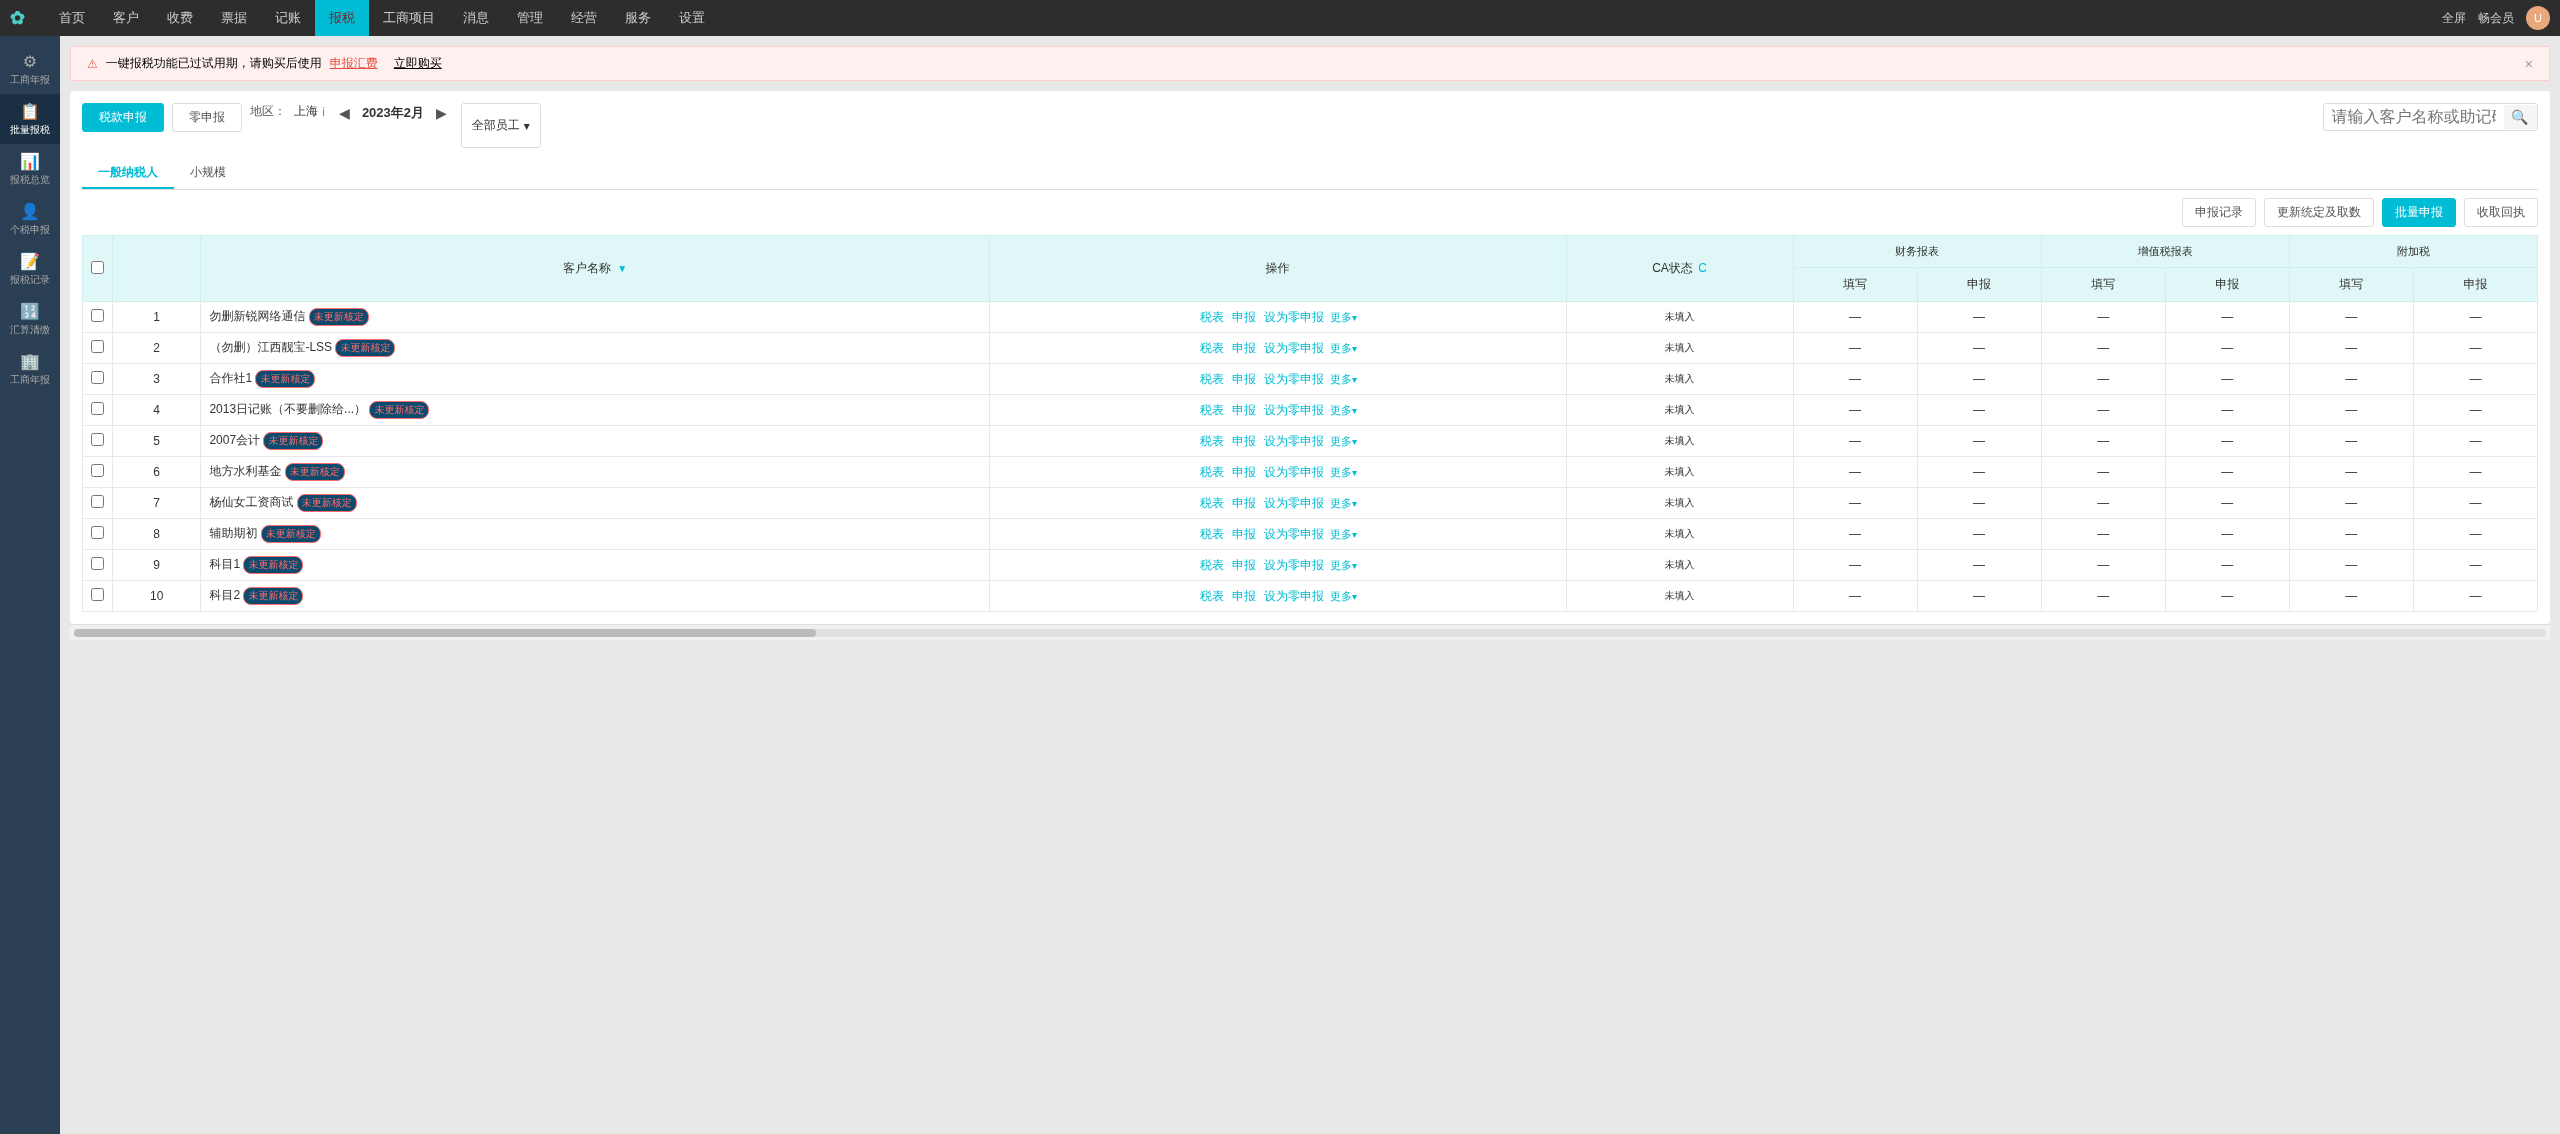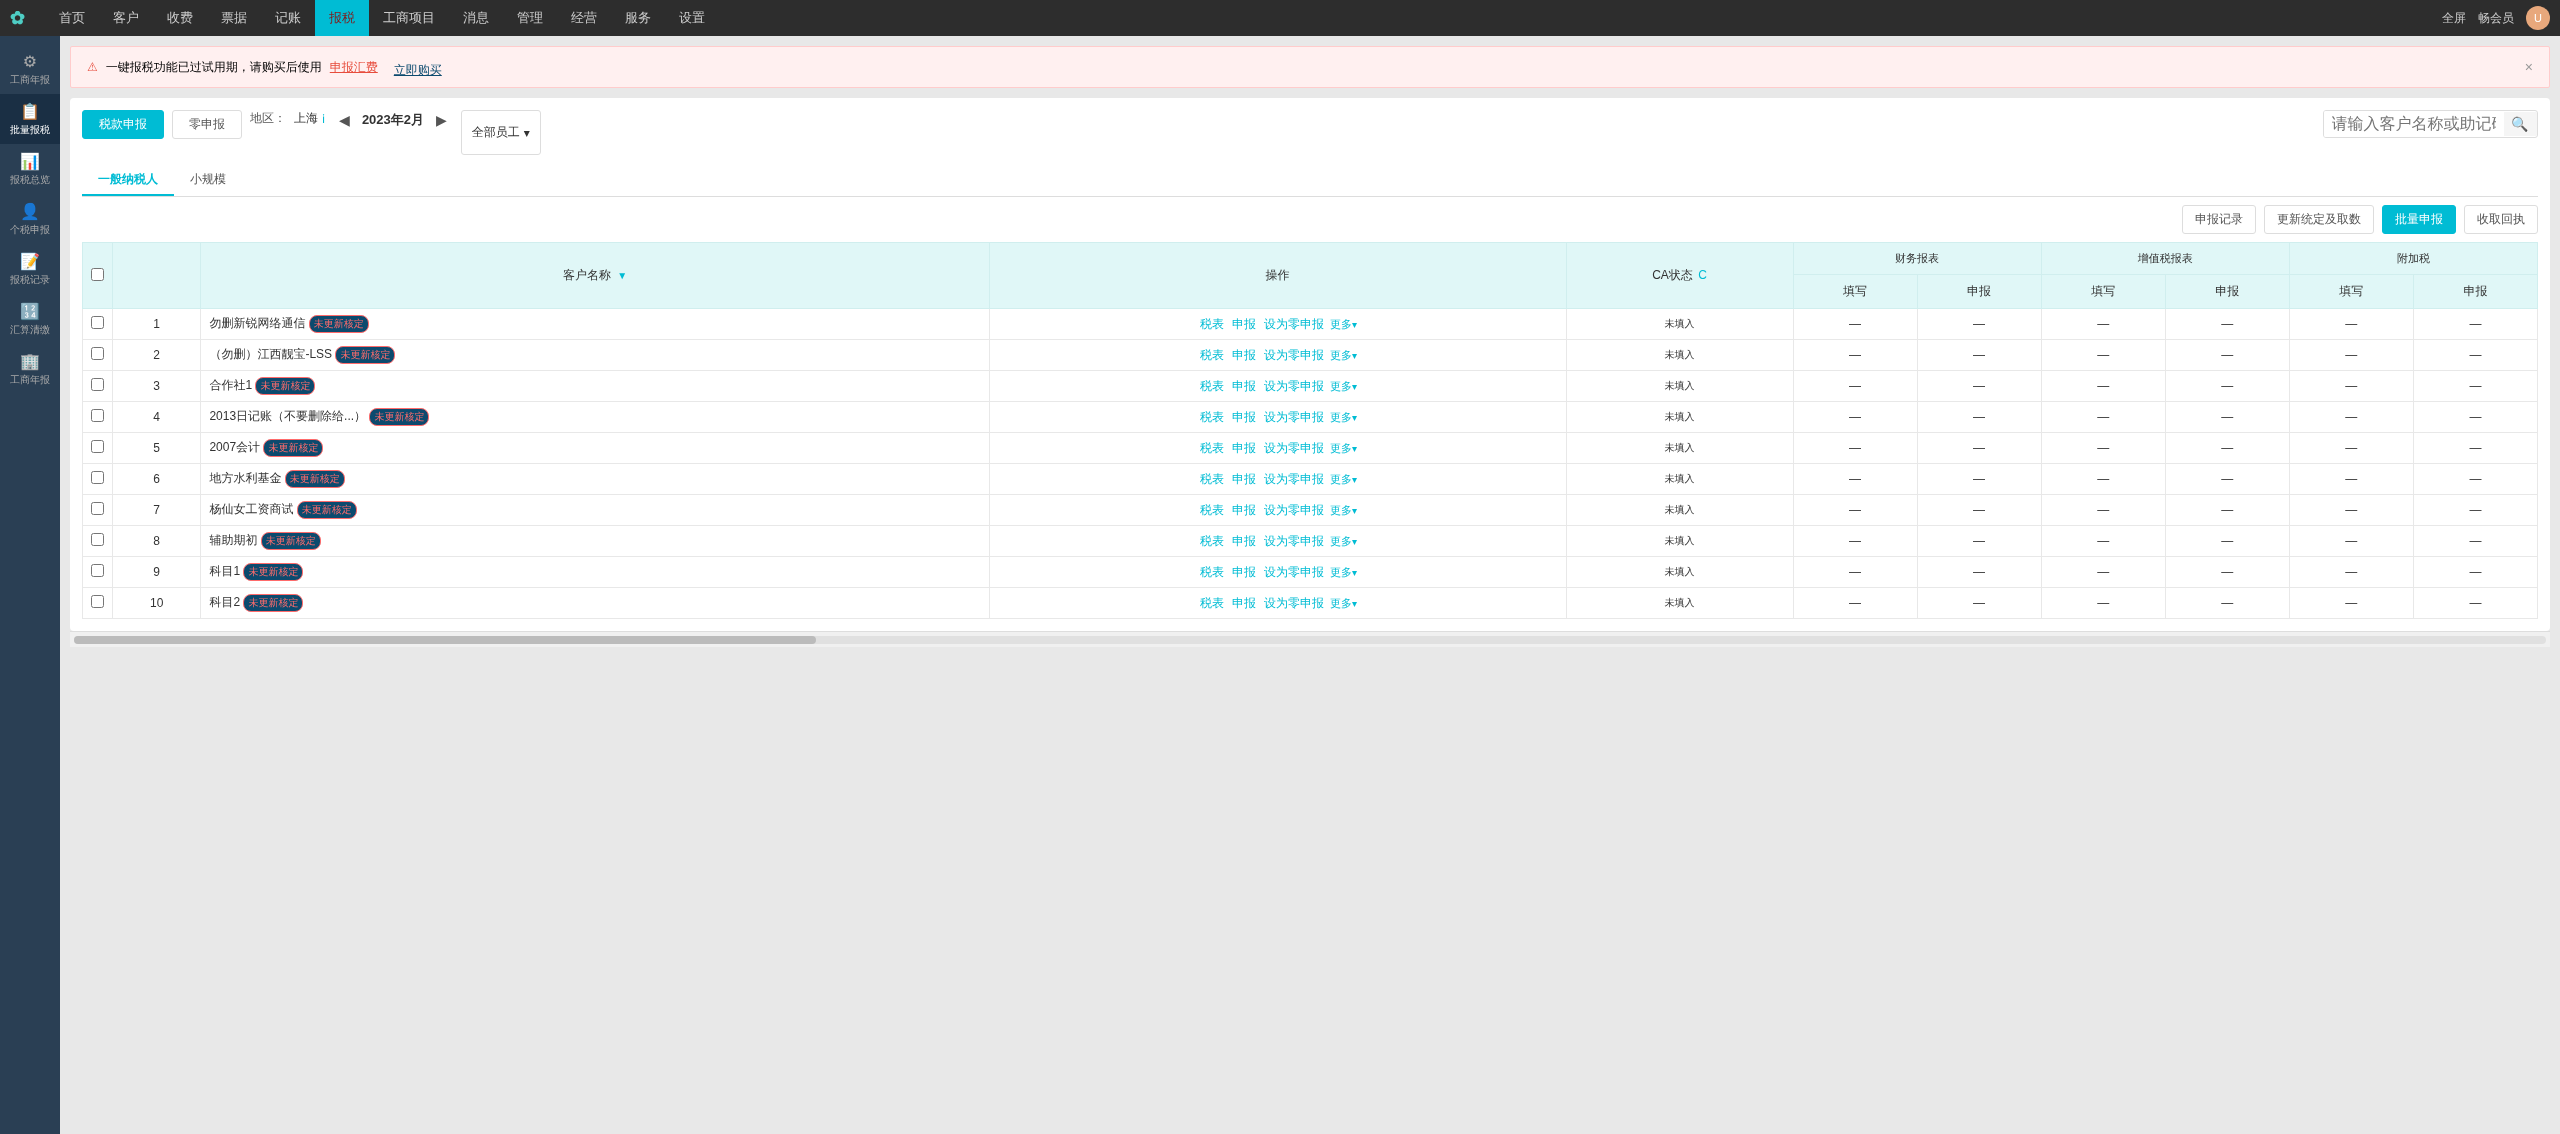--- a/index.html
+++ b/index.html
@@ -23,21 +23,21 @@
     .sidebar-item .si-icon { font-size: 16px; }
     .sidebar-item .si-label { font-size: 10px; line-height: 1.2; }
 
     
     .content { flex: 1; overflow: auto; padding: 10px; background: #e8e8e8; }
 
     
     .banner { background: #fff0f0; border: 1px solid #ffcccc; padding: 8px 16px; display: flex; align-items: center; gap: 8px; margin-bottom: 10px; font-size: 12px; border-radius: 2px; }
     .banner-warn { color: #e74c3c; }
     .banner-link { color: #e74c3c; text-decoration: underline; cursor: pointer; }
-    .banner-link2 { color: #0c4a6e; text-decoration: underline; cursor: pointer; margin-left: 8px; margin-top: 7px; }
+    .banner-link2 { color: #000000; text-decoration: underline; cursor: pointer; margin-left: 8px; }
     .banner-close { margin-left: auto; cursor: pointer; color: #999; font-size: 14px; }
 
     
     .panel { background: #fff; border-radius: 4px; padding: 12px; }
 
     
     .tab-bar { display: flex; align-items: flex-start; gap: 8px; margin-bottom: 10px; }
     .tab-btn { padding: 5px 16px; border: 1px solid #ddd; border-radius: 3px; cursor: pointer; background: #fff; font-size: 12px; color: #555; }
     .tab-btn.active { background: #00bcd4; color: #fff; border-color: #00bcd4; }
     .filter-label { color: #555; font-size: 12px; }

